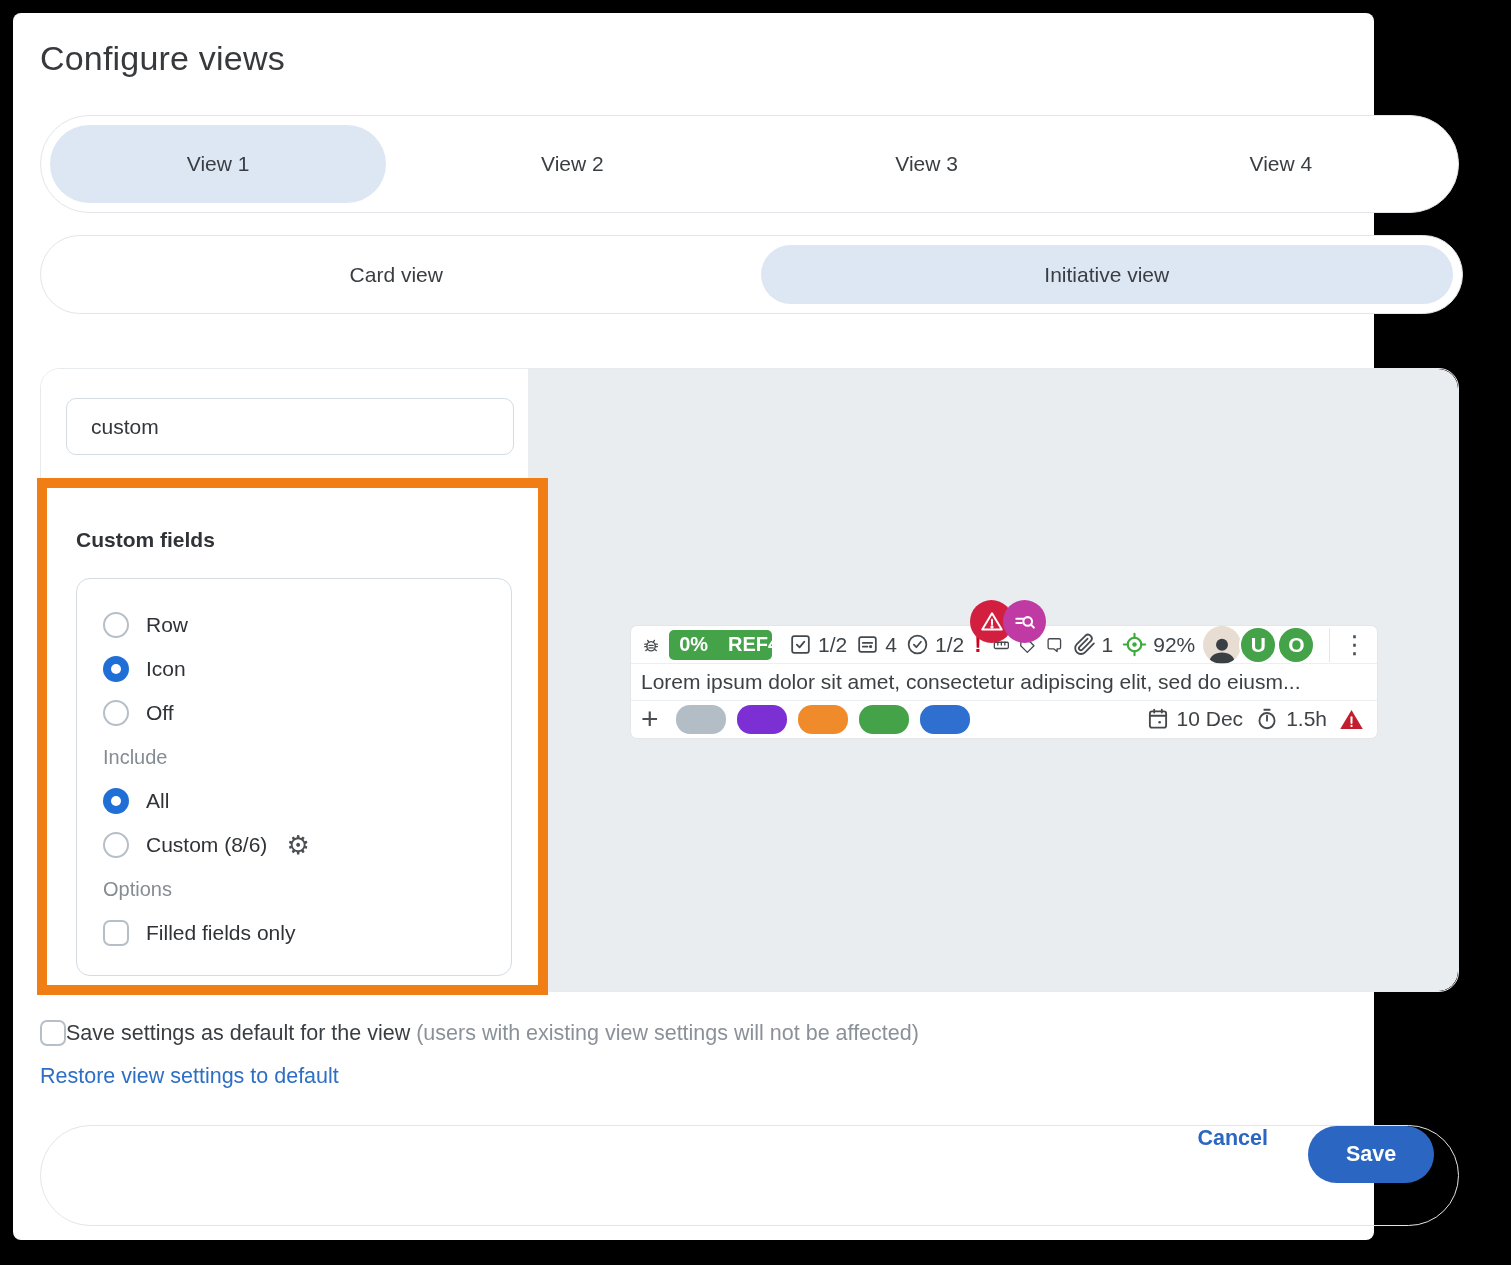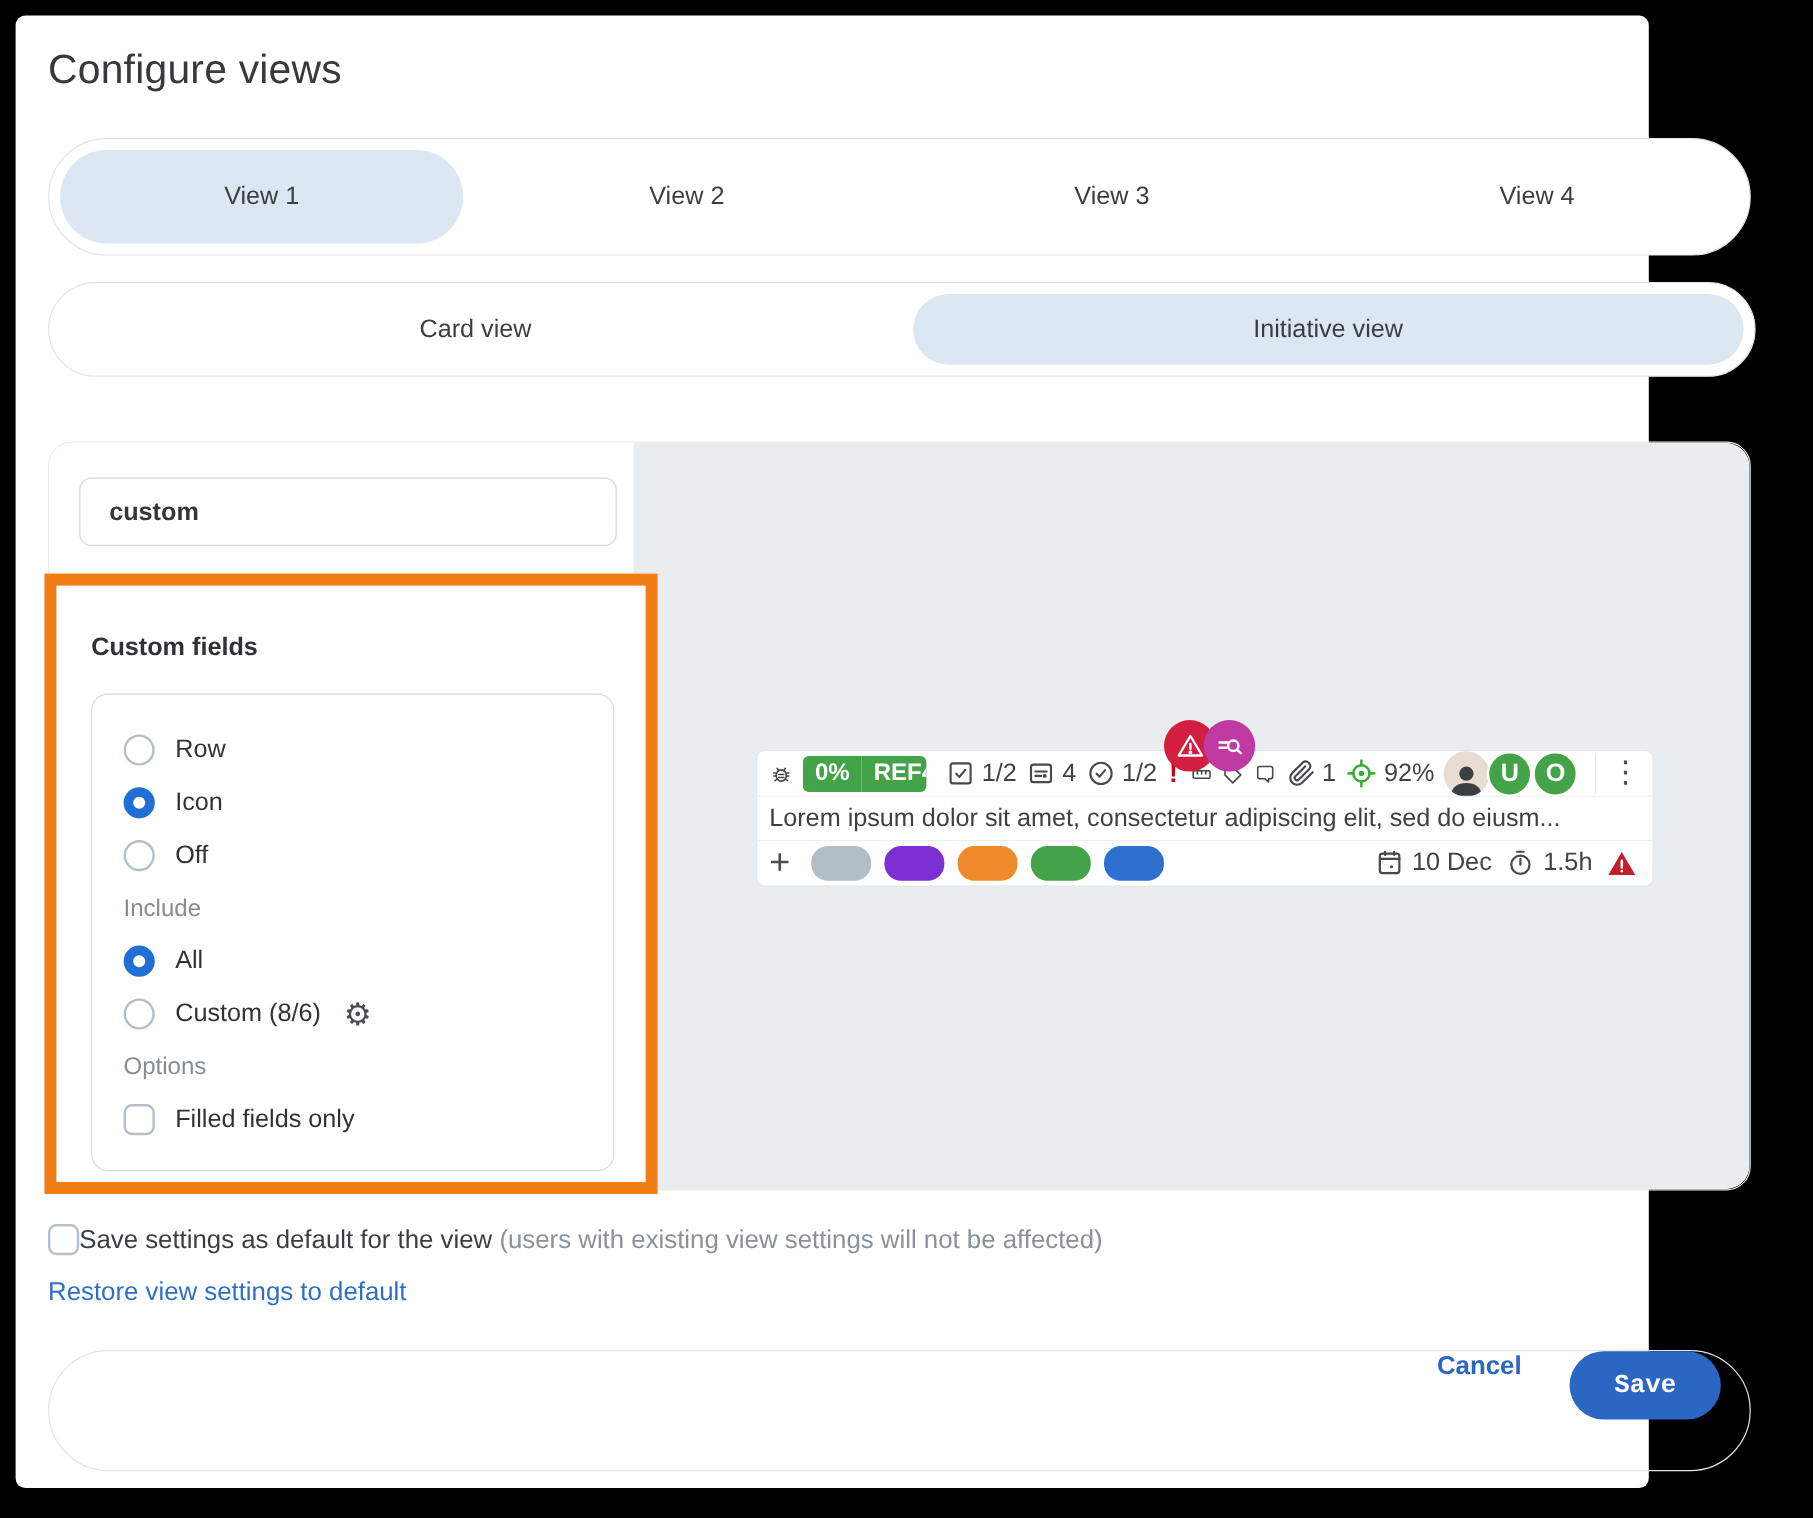--- a/index.html
+++ b/index.html
@@ -13,21 +13,21 @@
   .tabbar { position:absolute; left:27px; border:1px solid #e2e5e9; border-radius:52px; background:#fff; display:flex; align-items:stretch; }
   .view-tabs { top:102px; width:1419px; height:98px; }
   .mode-tabs { top:222px; width:1423px; height:79px; }
   .tab-cell { flex:1; display:flex; align-items:center; justify-content:center; padding:9px; cursor:pointer; }
   .tab-pill { width:100%; height:100%; display:flex; align-items:center; justify-content:center; border-radius:44px; font-size:21px; font-weight:400; color:#3a3e42; }
   .tab-pill.selected { background:#dde7f4; }
 
   
   .workspace { position:absolute; left:27px; top:355px; width:1419px; height:624px; border:1px solid #e8ebee; border-radius:20px; display:flex; overflow:hidden; }
   .left-panel { width:487px; background:#fff; position:relative; }
-  .name-input { position:absolute; left:25px; top:29px; width:448px; height:57px; border:1px solid #d3dbe3; border-radius:10px; font-size:21px; color:#33373b; padding:0 24px; font-family:"Liberation Sans", sans-serif; outline:none; background:#fff;font-weight:bold; }
+  .name-input { position:absolute; left:25px; top:29px; width:448px; height:57px; border:1px solid #d3dbe3; border-radius:10px; font-size:21px; color:#33373b; padding:0 24px; font-family:"Liberation Sans", sans-serif; outline:none; background:#fff; }
   .preview-area { flex:1; background:#e9edf0; border-radius:0 20px 20px 0; position:relative; }
 
   
   .orange-box { position:absolute; left:24px; top:465px; width:511px; height:517px; border:10px solid #f17d15; background:#fff; z-index:5; }
   .cf-heading { margin:40px 0 0 29px; font-size:21px; font-weight:700; color:#2f3337; }
   .options-box { margin:26px 26px 0 29px; border:1px solid #d3dbe3; border-radius:14px; padding:24px 26px 20px 26px; }
   .ctl-row { display:flex; align-items:center; gap:17px; height:44px; cursor:pointer; }
   .radio { width:26px; height:26px; border-radius:50%; border:2px solid #b6bfc8; background:#fff; flex:none; position:relative; }
   .radio.checked { border:none; background:#1f6fd6; }
   .radio.checked::after { content:""; position:absolute; left:8px; top:8px; width:10px; height:10px; border-radius:50%; background:#fff; }
@@ -61,21 +61,21 @@
   .meta { display:flex; align-items:center; gap:6px; font-size:21px; color:#3f4346; }
   .spacer { flex:1; }
 
   
   .save-default { position:absolute; left:27px; top:1007px; display:flex; align-items:center; }
   .sd-text { font-size:21.5px; color:#3a3e42; }
   .sd-note { color:#8a9199; }
   .restore-link { position:absolute; left:27px; top:1051px; font-size:21.5px; color:#2e6fc5; cursor:pointer; }
   .footer-bar { position:absolute; left:27px; top:1112px; width:1419px; height:101px; border:1px solid #e2e5e9; border-radius:52px; display:flex; align-items:flex-start; justify-content:flex-end; padding-right:24px; }
   .cancel-btn { font-size:21.5px; font-weight:600; color:#2a66c2; margin-right:40px; cursor:pointer; }
-  .save-btn { width:126px; height:57px; border:none; border-radius:29px; background:#2a66c2; color:#fff; font-size:21.5px; font-weight:700; font-family:Liberation Mono, monospace; cursor:pointer; }
+  .save-btn { width:126px; height:57px; border:none; border-radius:29px; background:#2a66c2; color:#fff; font-size:21.5px; font-weight:700; font-family:Liberation Sans, sans-serif; cursor:pointer; }
 
   svg.ic { display:block; }
 </style>
 </head>
 <body>
 
 <div class="dialog">
 
   <div class="title">Configure views</div>
 

